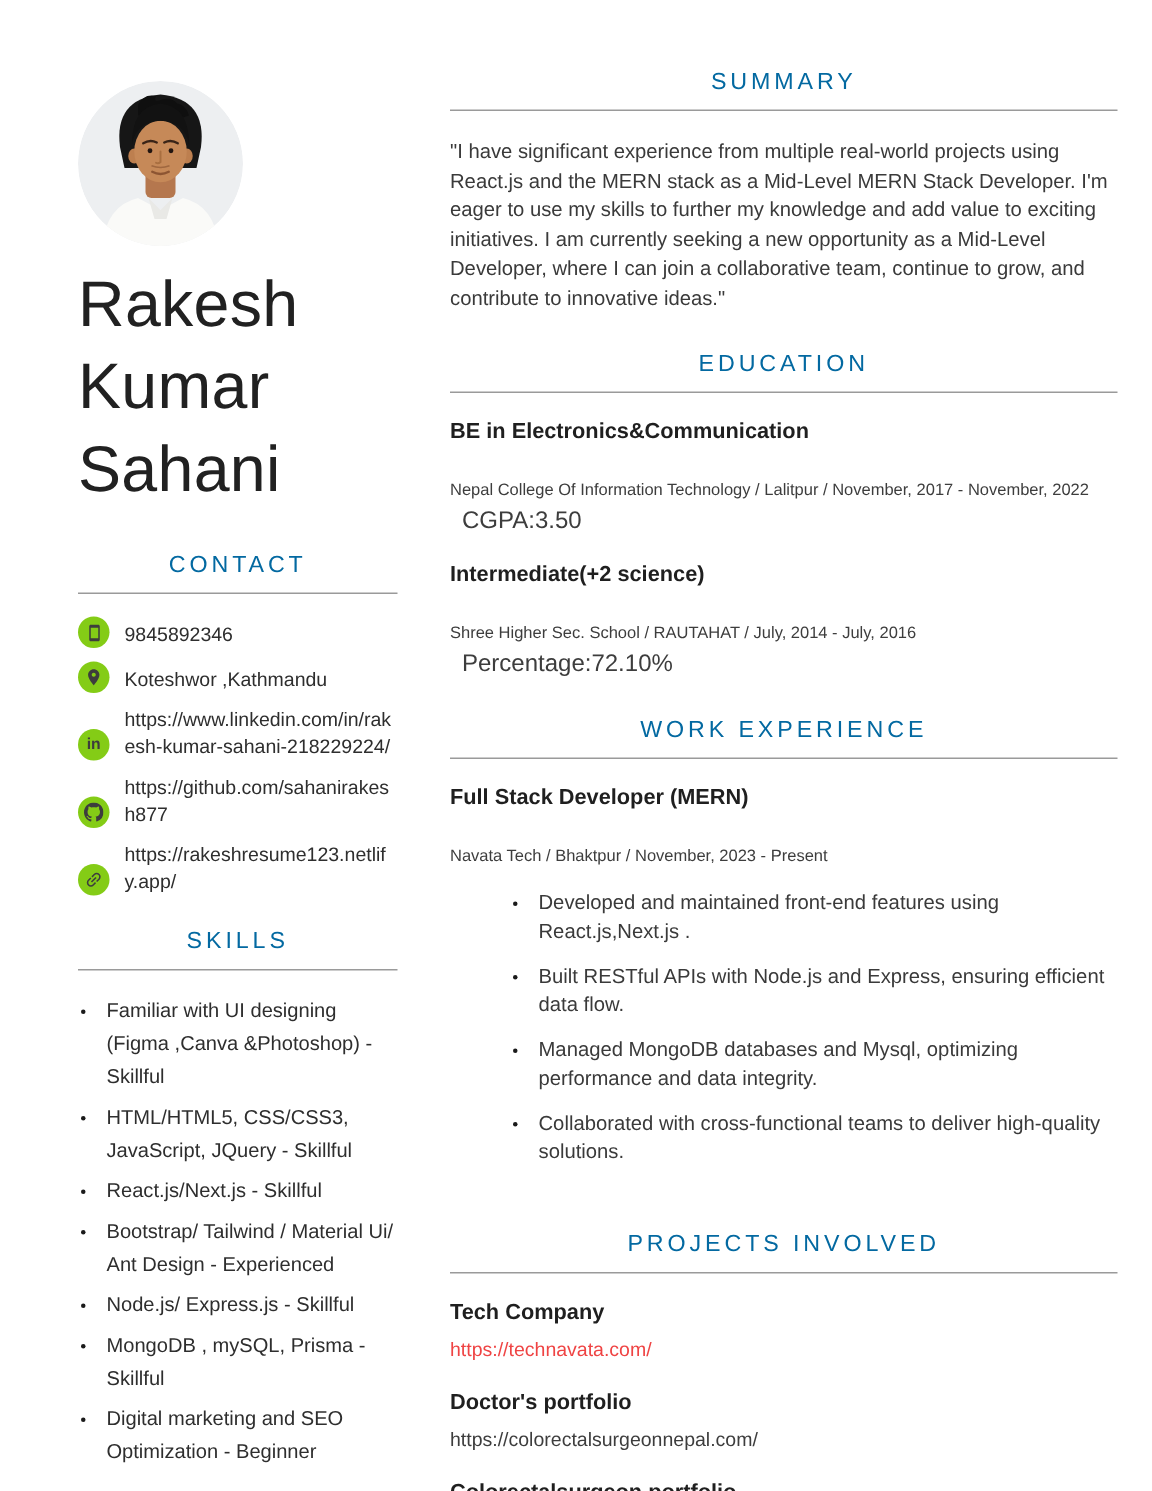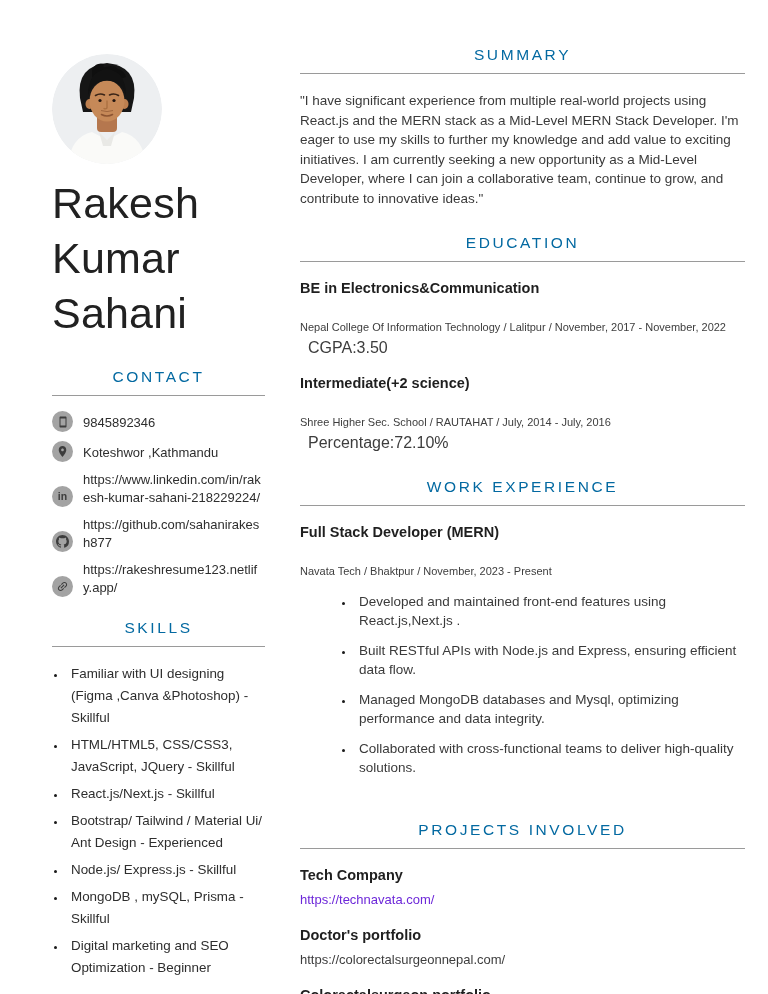--- a/index.html
+++ b/index.html
@@ -16,21 +16,21 @@
   .name{
     margin-top:12px;font-size:43px;line-height:55px;font-weight:500;
     color:#212121;letter-spacing:0.2px;word-spacing:9999px; 
   }
   .sec-head{font-size:15.5px;font-weight:normal;letter-spacing:2.6px;color:#0369a1;text-align:center;}
   .sec-rule{border:none;border-top:1px solid #9a9a9a;margin:9px 0 0 0;height:0;}
   .contact-sec{margin-top:27px;}
   .contact-list{margin-top:15px;}
   .c-row{display:flex;align-items:flex-end;margin-bottom:9px;}
   .c-ic{
-    width:21px;height:21px;border-radius:50%;background:#a3a3a3;flex-shrink:0;
+    width:21px;height:21px;border-radius:50%;background:#84cc16;flex-shrink:0;
     display:flex;align-items:center;justify-content:center;margin-right:10px;
   }
   .c-ic svg{display:block;}
   .c-ic .in-txt{font-size:10.5px;font-weight:bold;color:#3d3d3d;line-height:1;}
   .c-tx{font-size:13px;line-height:18px;color:#2e2e2e;word-break:break-all;width:182px;}
   .skills-sec{margin-top:22px;}
   .skills-list{margin:16px 0 0 0;padding:0 0 0 15px;list-style:disc;}
   .skills-list li{
     font-size:13.4px;line-height:22px;color:#2e2e2e;margin-bottom:5px;padding-left:4px;
   }
@@ -46,21 +46,21 @@
   .entry-meta{font-size:11px;line-height:22px;color:#3d3d3d;margin-top:18px;}
   .entry-detail{font-size:16px;line-height:19px;color:#3d3d3d;padding-left:8px;}
   .work-bullets{margin:10px 0 0 0;padding:0 0 0 55px;list-style:disc;}
   .work-bullets li{
     font-size:13.5px;line-height:19px;color:#3a3a3a;margin-bottom:11px;padding-left:4px;
   }
   .work-bullets li::marker{color:#1a1a1a;font-size:11px;}
   .proj{margin-top:17px;}
   .p-title{font-size:14.5px;font-weight:bold;color:#1f1f1f;line-height:19px;}
   .p-url{font-size:13px;line-height:18px;color:#3d3d3d;margin-top:6px;display:block;text-decoration:none;}
-  .p-url.link{color:#6d28d9;}
+  .p-url.link{color:#ef4444;}
 </style>
 </head>
 <body>
 
 <div class="page">
 
   <div class="sidebar">
 
     <span class="avatar">
       <svg viewBox="0 0 110 110" width="110" height="110">

